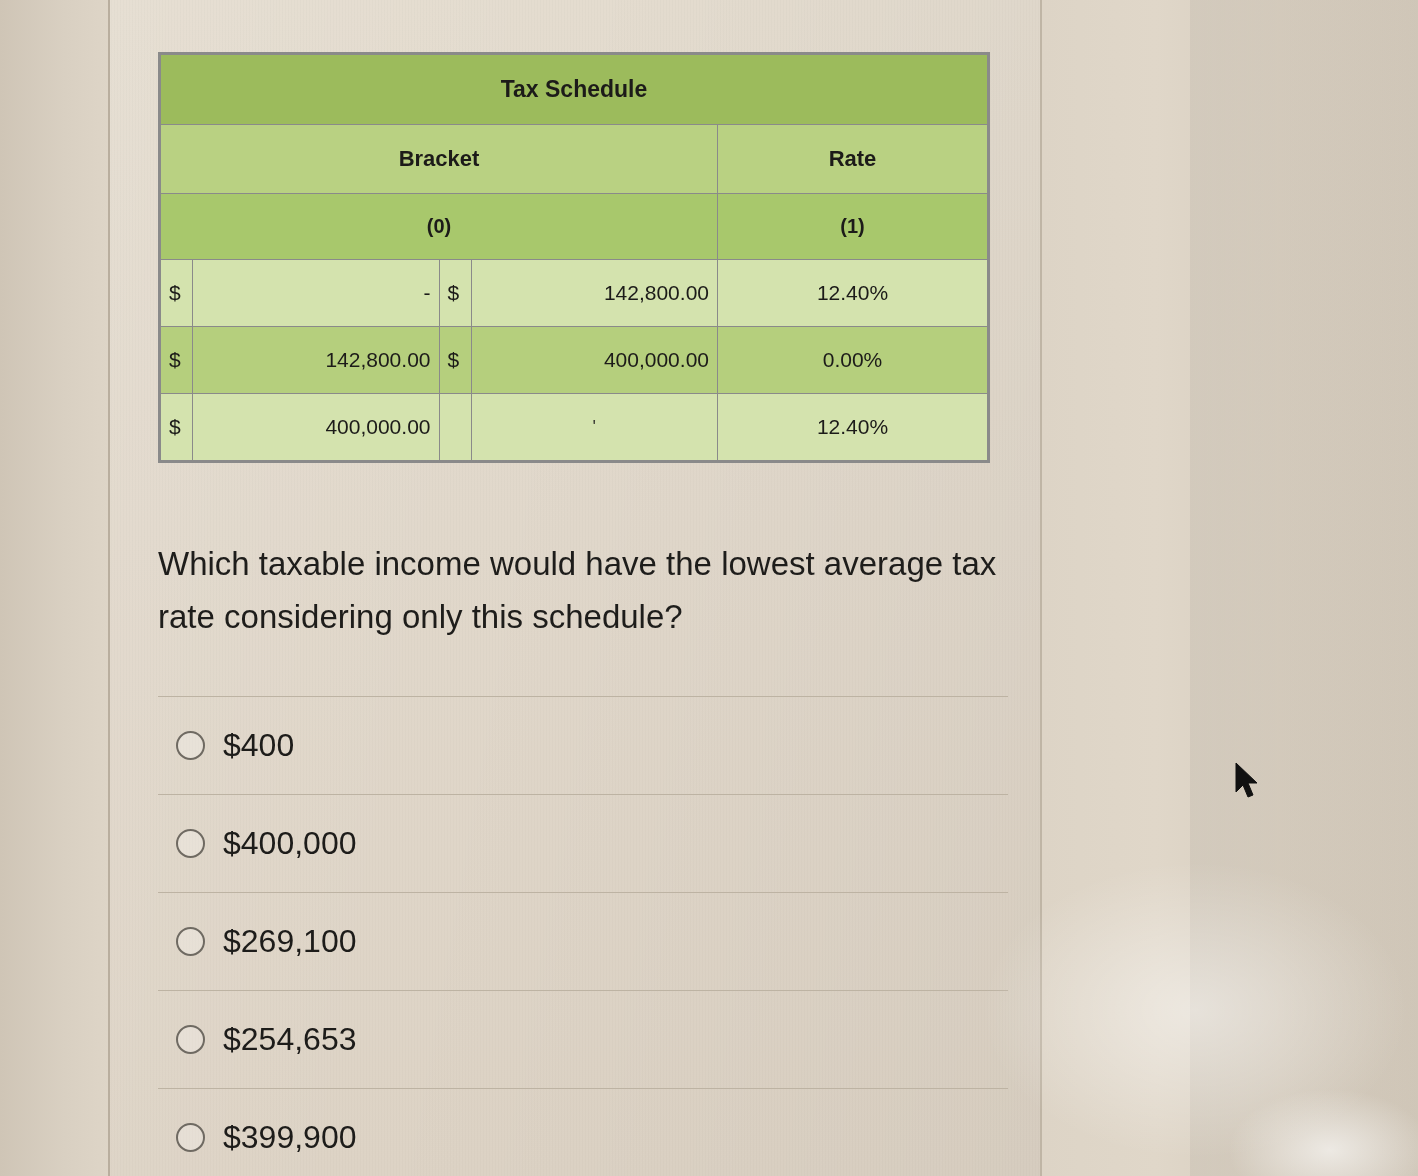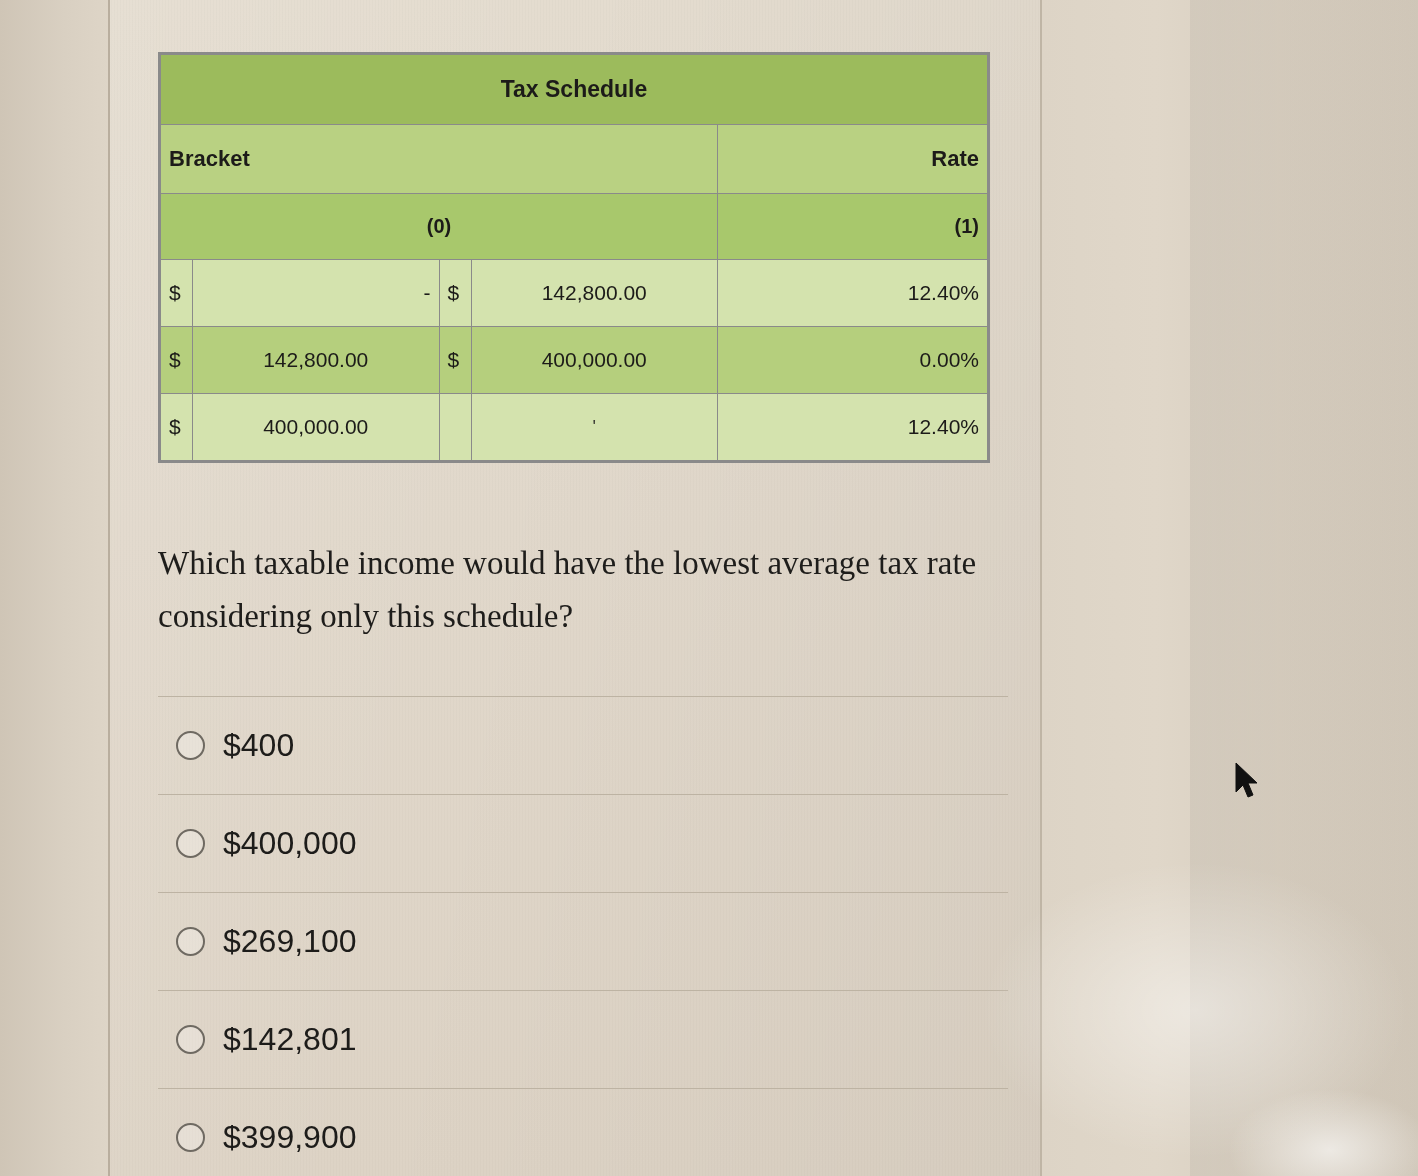--- a/index.html
+++ b/index.html
@@ -99,46 +99,45 @@
     box-sizing: border-box;
   }
   .hdr-title {
     background: #9cbb5c;
     text-align: center;
     font-weight: bold;
     font-size: 23px;
   }
   .hdr-sub {
     background: #b9d182;
-    text-align: left;
+    text-align: center;
     font-weight: bold;
     font-size: 22px;
   }
   .hdr-num {
     background: #a8c86c;
     text-align: center;
     font-weight: bold;
     font-size: 20px;
   }
   .row-a { background: #d4e3ae; }
   .row-b { background: #b5cf7d; }
   .row-c { background: #d4e3ae; }
   .cur { width: 32px; text-align: left; }
-  .amt { text-align: center; padding-right: 14px; }
+  .amt { text-align: right; padding-right: 14px; }
   .dash { text-align: right; padding-right: 26px; }
-  .rate { text-align: right; width: 270px; }
+  .rate { text-align: center; width: 270px; }
   .dot { text-align: center; color: #3a3a34; font-size: 18px; }
 
   
   .question {
     margin-top: 74px;
     font-size: 33px;
     line-height: 1.62;
     color: #1e1d1b;
-    font-family: Liberation Serif, serif;
   }
 
   
   .answers {
     margin-top: 52px;
     width: 850px;
     text-align: center;
   }
   .answer {
     display: flex;
@@ -232,21 +231,21 @@
       <div class="answer">
         <span class="radio"></span>
         <span class="answer-label">$400,000</span>
       </div>
       <div class="answer">
         <span class="radio"></span>
         <span class="answer-label">$269,100</span>
       </div>
       <div class="answer">
         <span class="radio"></span>
-        <span class="answer-label">$142,801</span>
+        <span class="answer-label">$254,653</span>
       </div>
       <div class="answer">
         <span class="radio"></span>
         <span class="answer-label">$399,900</span>
       </div>
     </div>
 
   </div>
 
   <div class="glare"></div>

